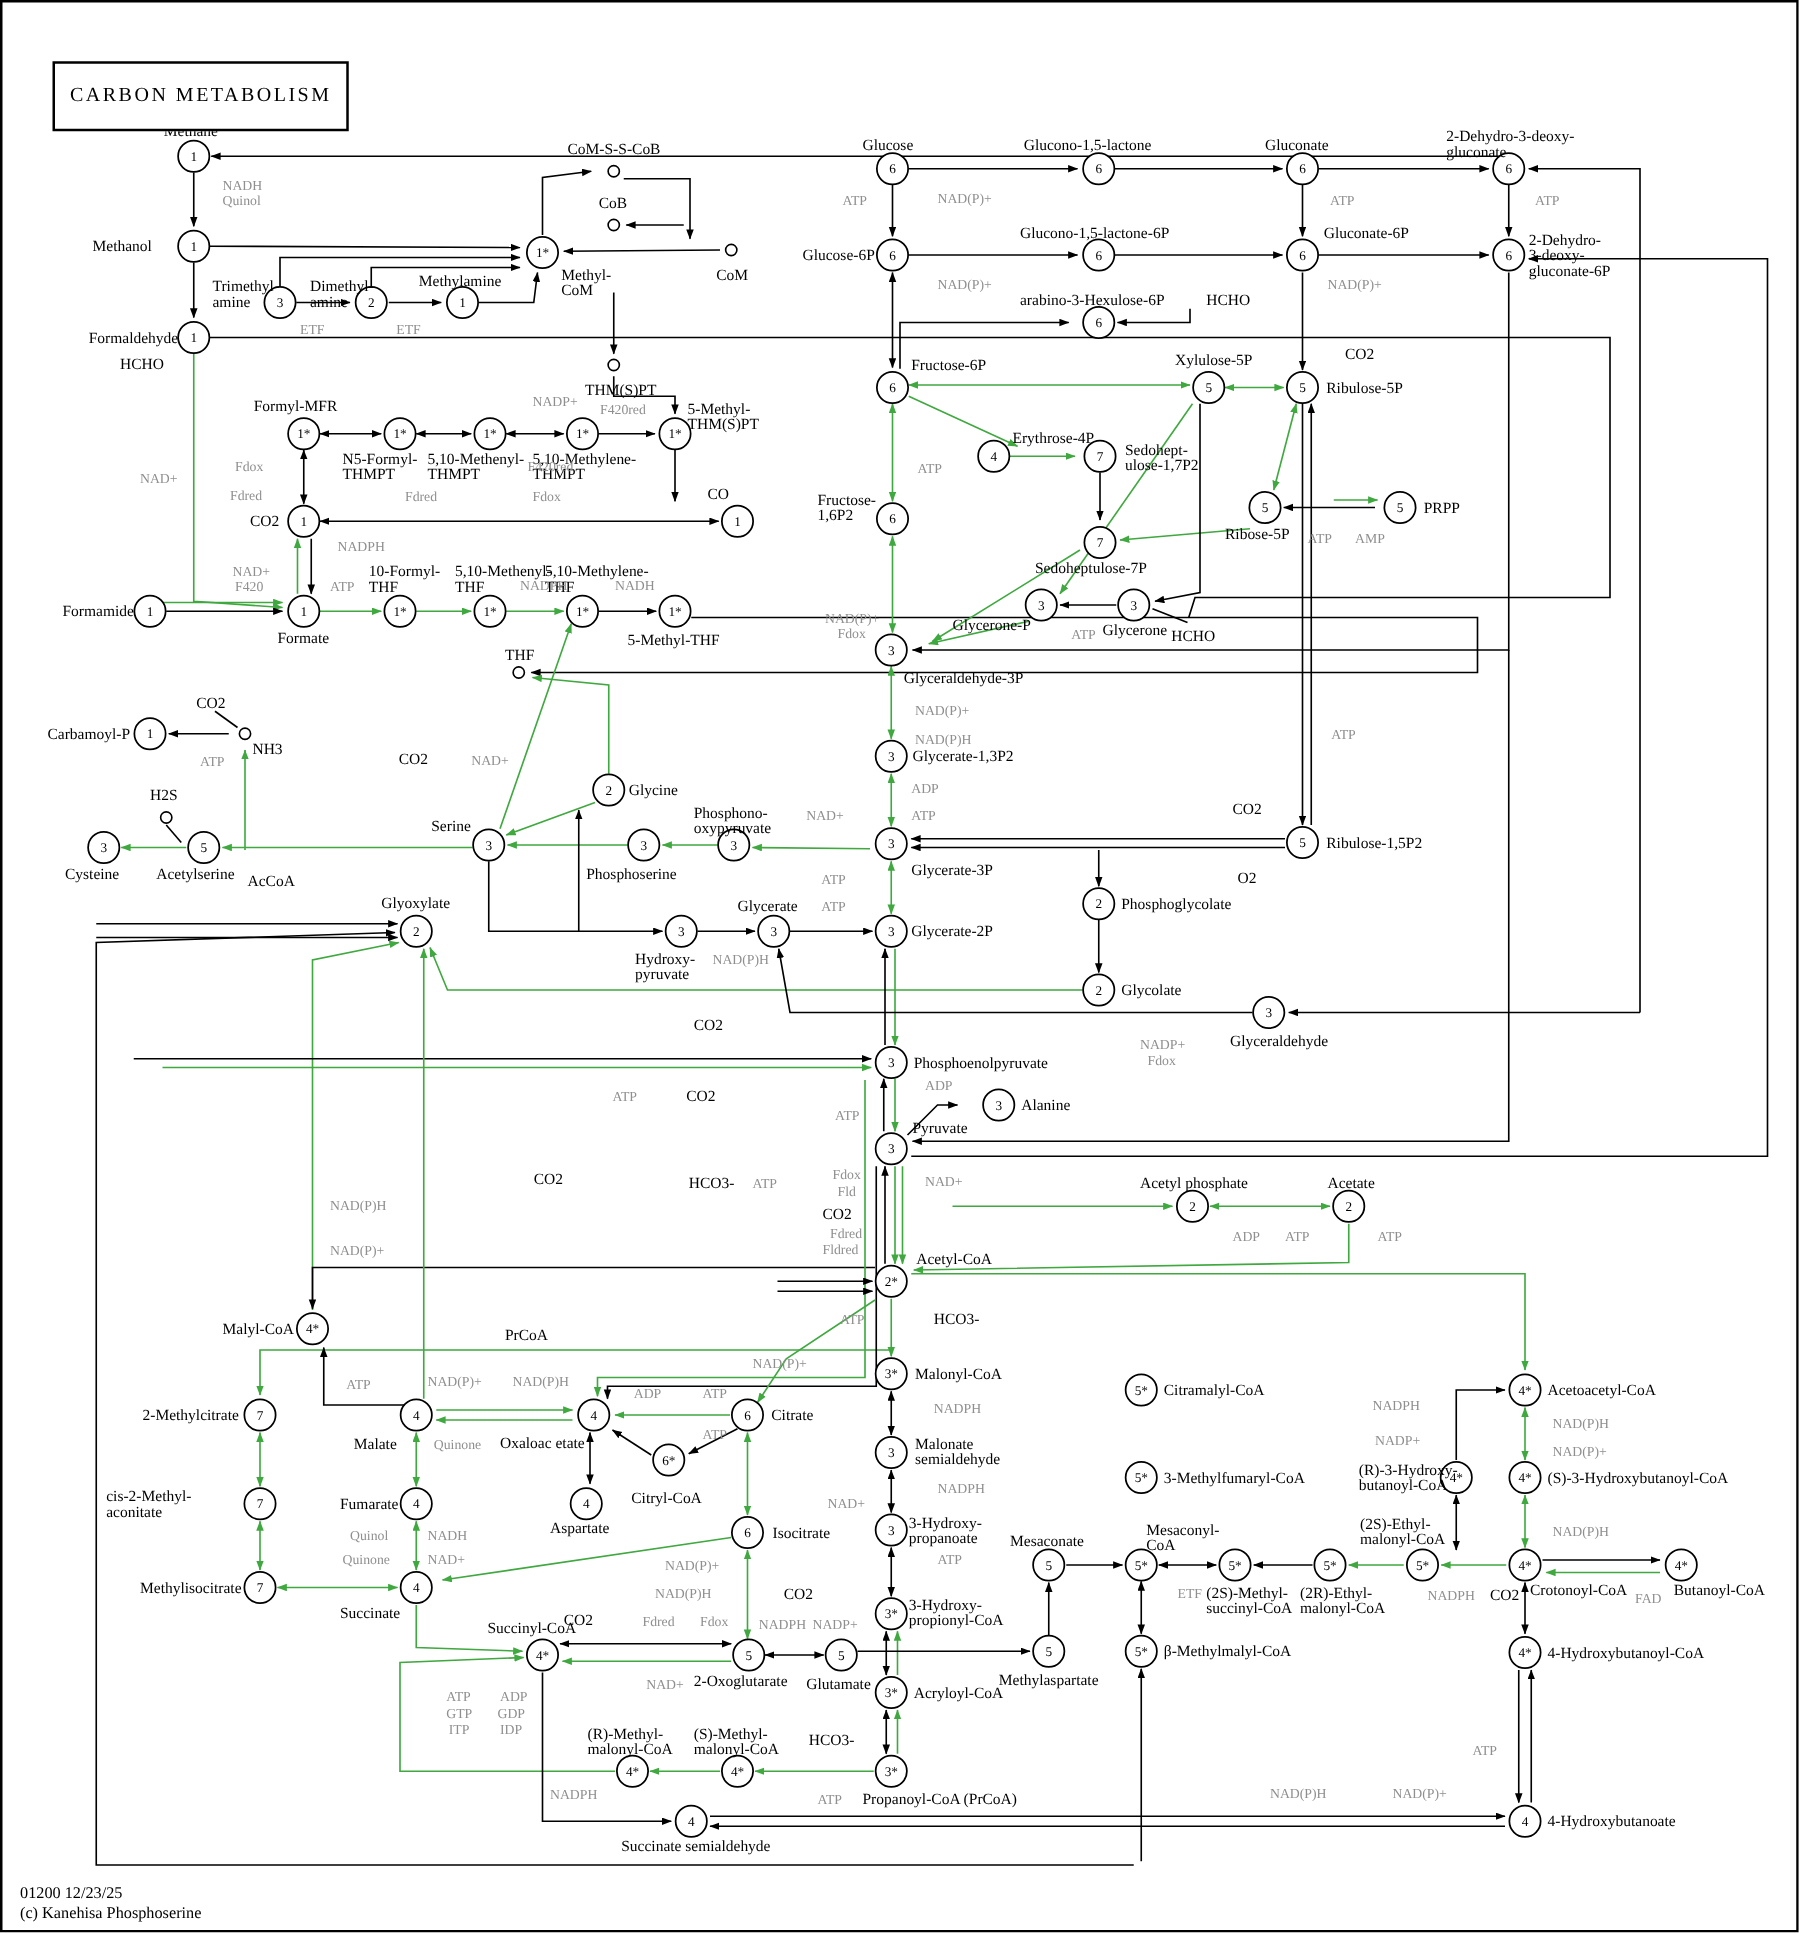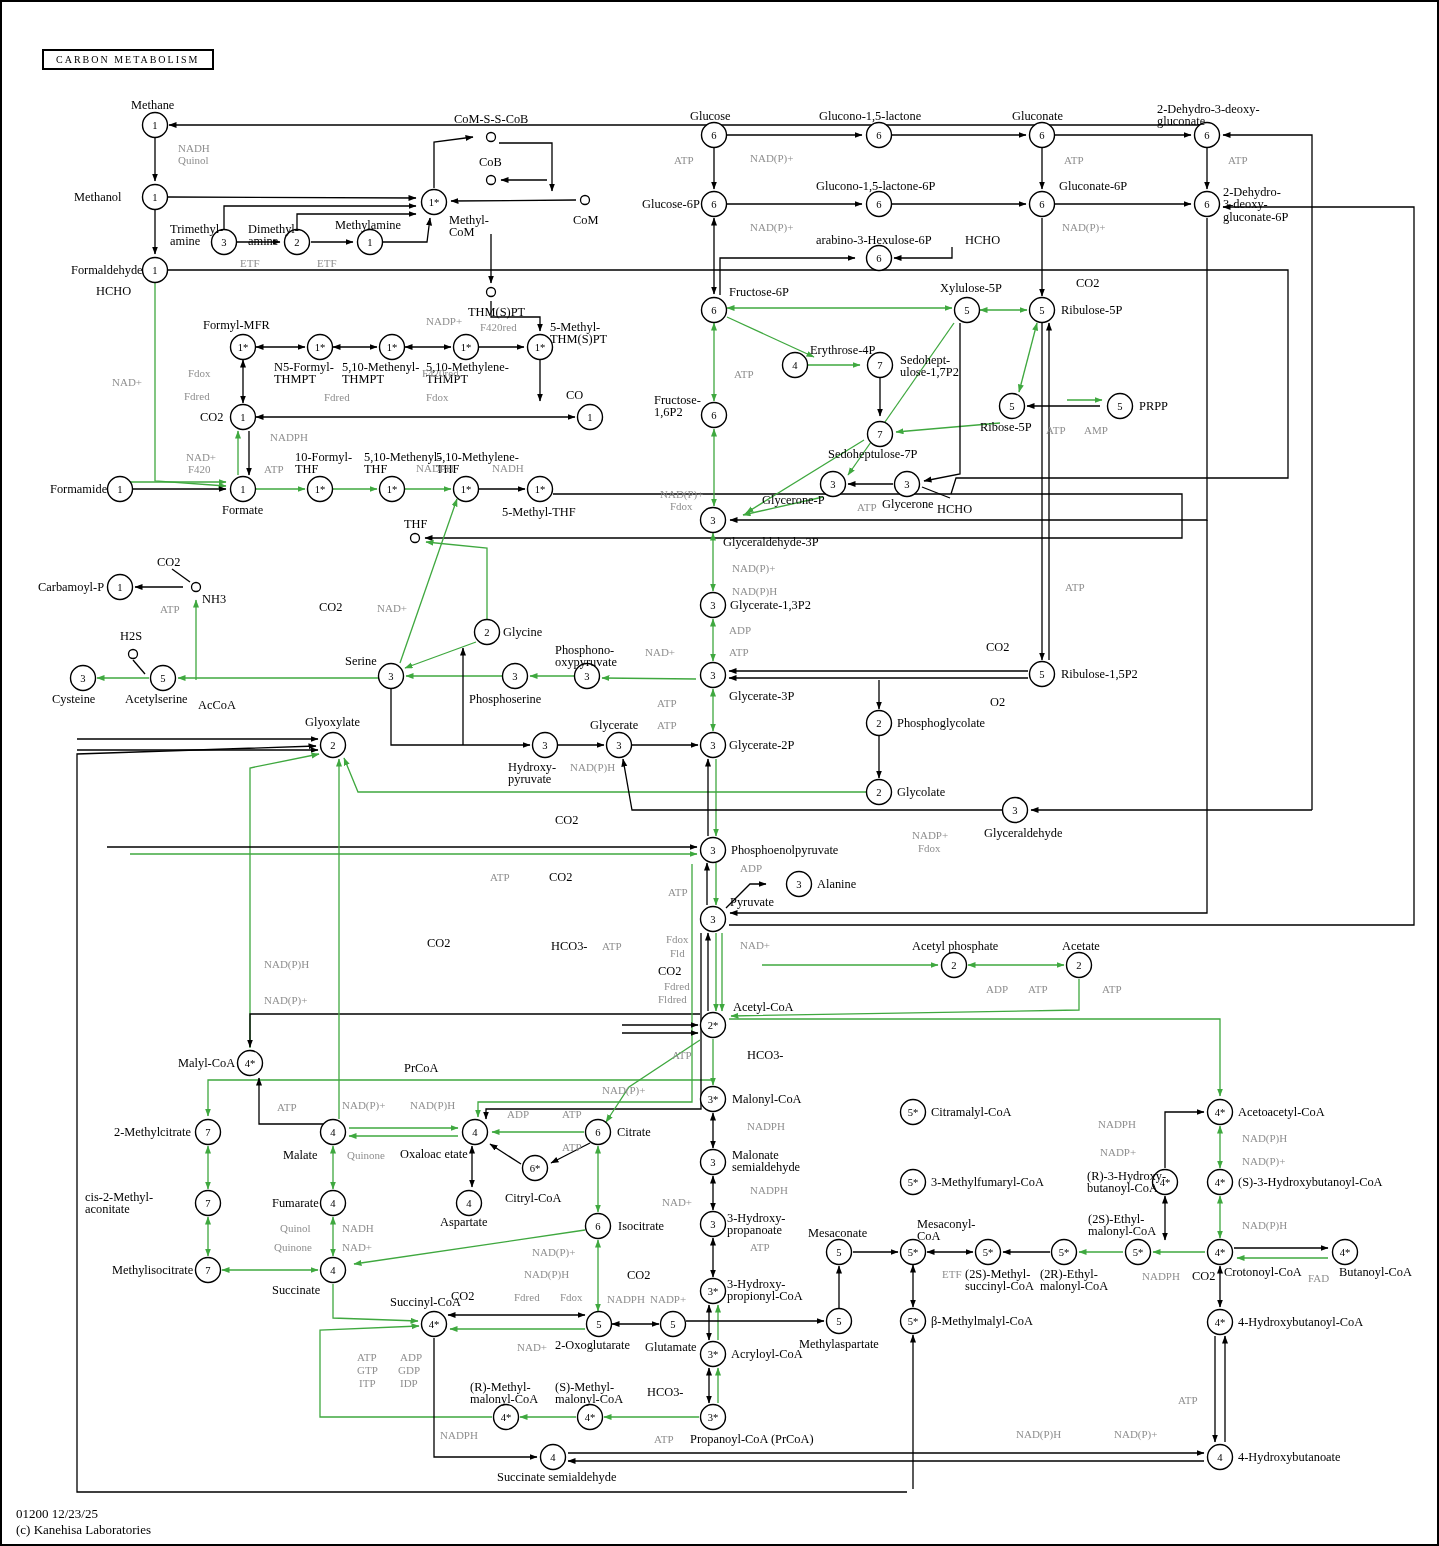--- a/index.html
+++ b/index.html
@@ -1,18 +1,18 @@
 <!DOCTYPE html>
 <html><head>
 <meta charset="utf-8">
 <style>
   html,body{margin:0;padding:0;background:#fff;}
   body{font-family:"Liberation Serif","DejaVu Serif",serif;}
   #frame{position:relative;width:1439px;height:1546px;background:#fff;border:2px solid #000;box-sizing:border-box;overflow:hidden;}
-  #title-box{position:absolute;left:40px;top:47px;border:2px solid #000;padding:3px 12px;font-size:10px;letter-spacing:2px;background:#fff;z-index:5;}
+  #title-box{position:absolute;left:40px;top:47px;border:2px solid #000;padding:17px 12px;font-size:16px;letter-spacing:2px;background:#fff;z-index:5;}
   #footer{position:absolute;left:14px;bottom:6px;font-size:13px;line-height:1.25;color:#000;z-index:5;margin-top:48px;}
   svg{position:absolute;left:0;top:0;}
   text{font-family:"Liberation Serif","DejaVu Serif",serif;}
   .cmp{font-size:12.4px;fill:#000;}
   .cof{font-size:11px;fill:#8f8f8f;}
   .num{font-size:10.6px;fill:#000;}
 </style>
 </head>
 <body>
 
@@ -861,15 +861,15 @@
         <text x="558" y="1299" class="cof"><tspan x="558" dy="0">Fdox</tspan></text>
         <text x="438" y="1437" class="cof"><tspan x="438" dy="0">NADPH</tspan></text>
         <text x="652" y="1441" class="cof"><tspan x="652" dy="0">ATP</tspan></text>
         <text x="1014" y="1436" class="cof"><tspan x="1014" dy="0">NAD(P)H</tspan></text>
         <text x="1112" y="1436" class="cof"><tspan x="1112" dy="0">NAD(P)+</tspan></text>
         <text x="1176" y="1402" class="cof"><tspan x="1176" dy="0">ATP</tspan></text>
       </g>
   </svg>
   <div id="footer">
     <div>01200 12/23/25</div>
-    <div>(c) Kanehisa Laboratories</div>
+    <div>(c) Kanehisa Phosphoserine</div>
   </div>
 </div>
 
 </body></html>

